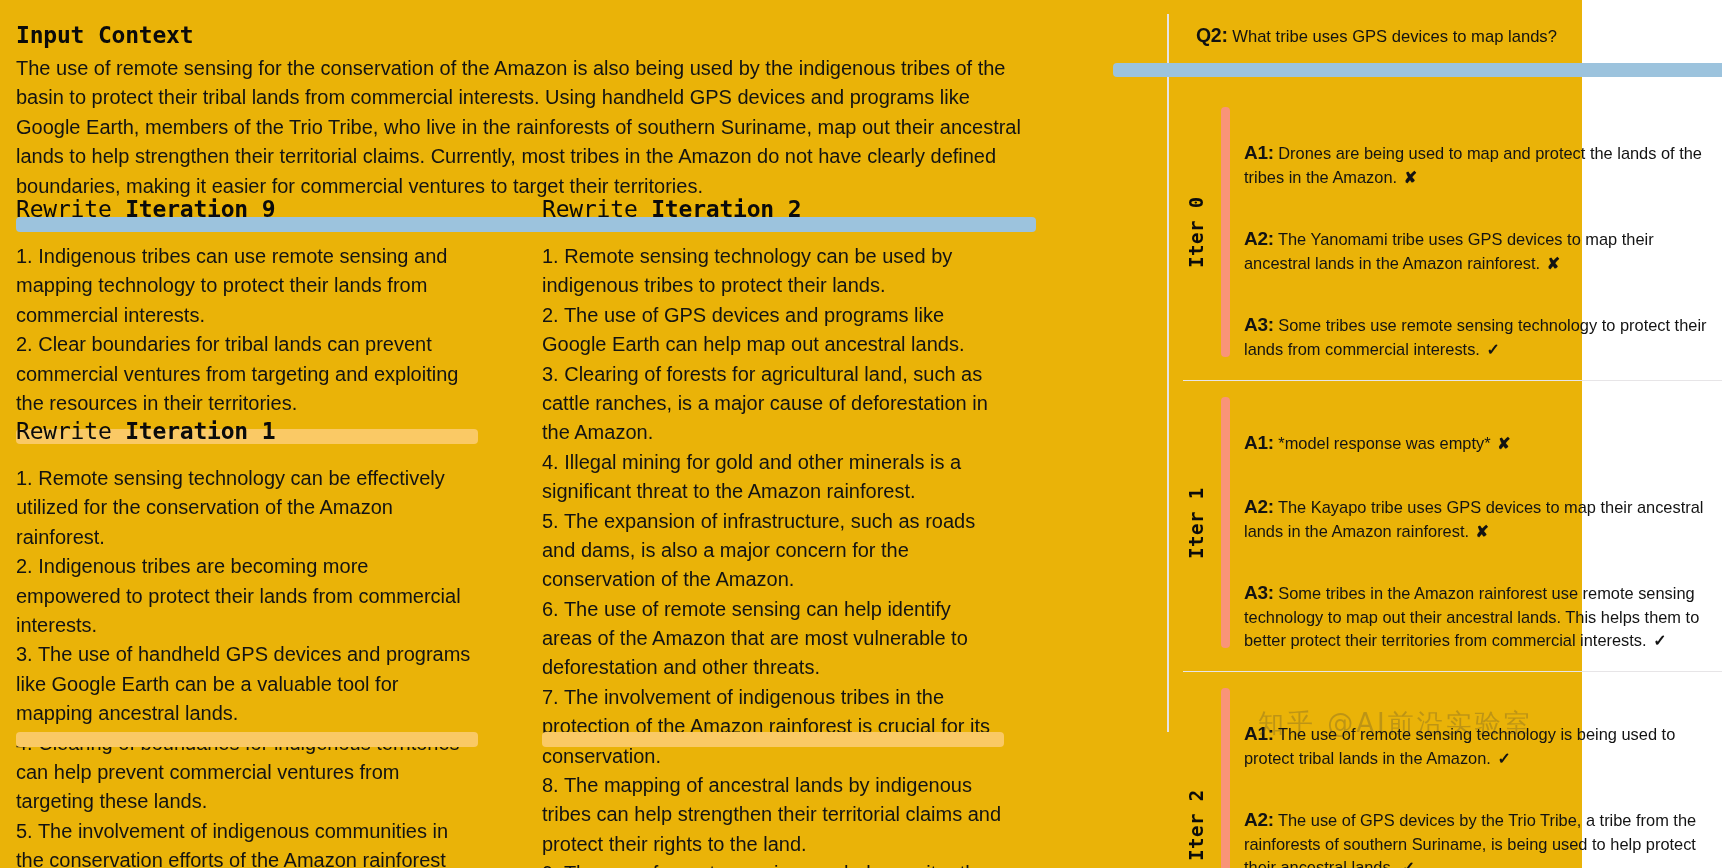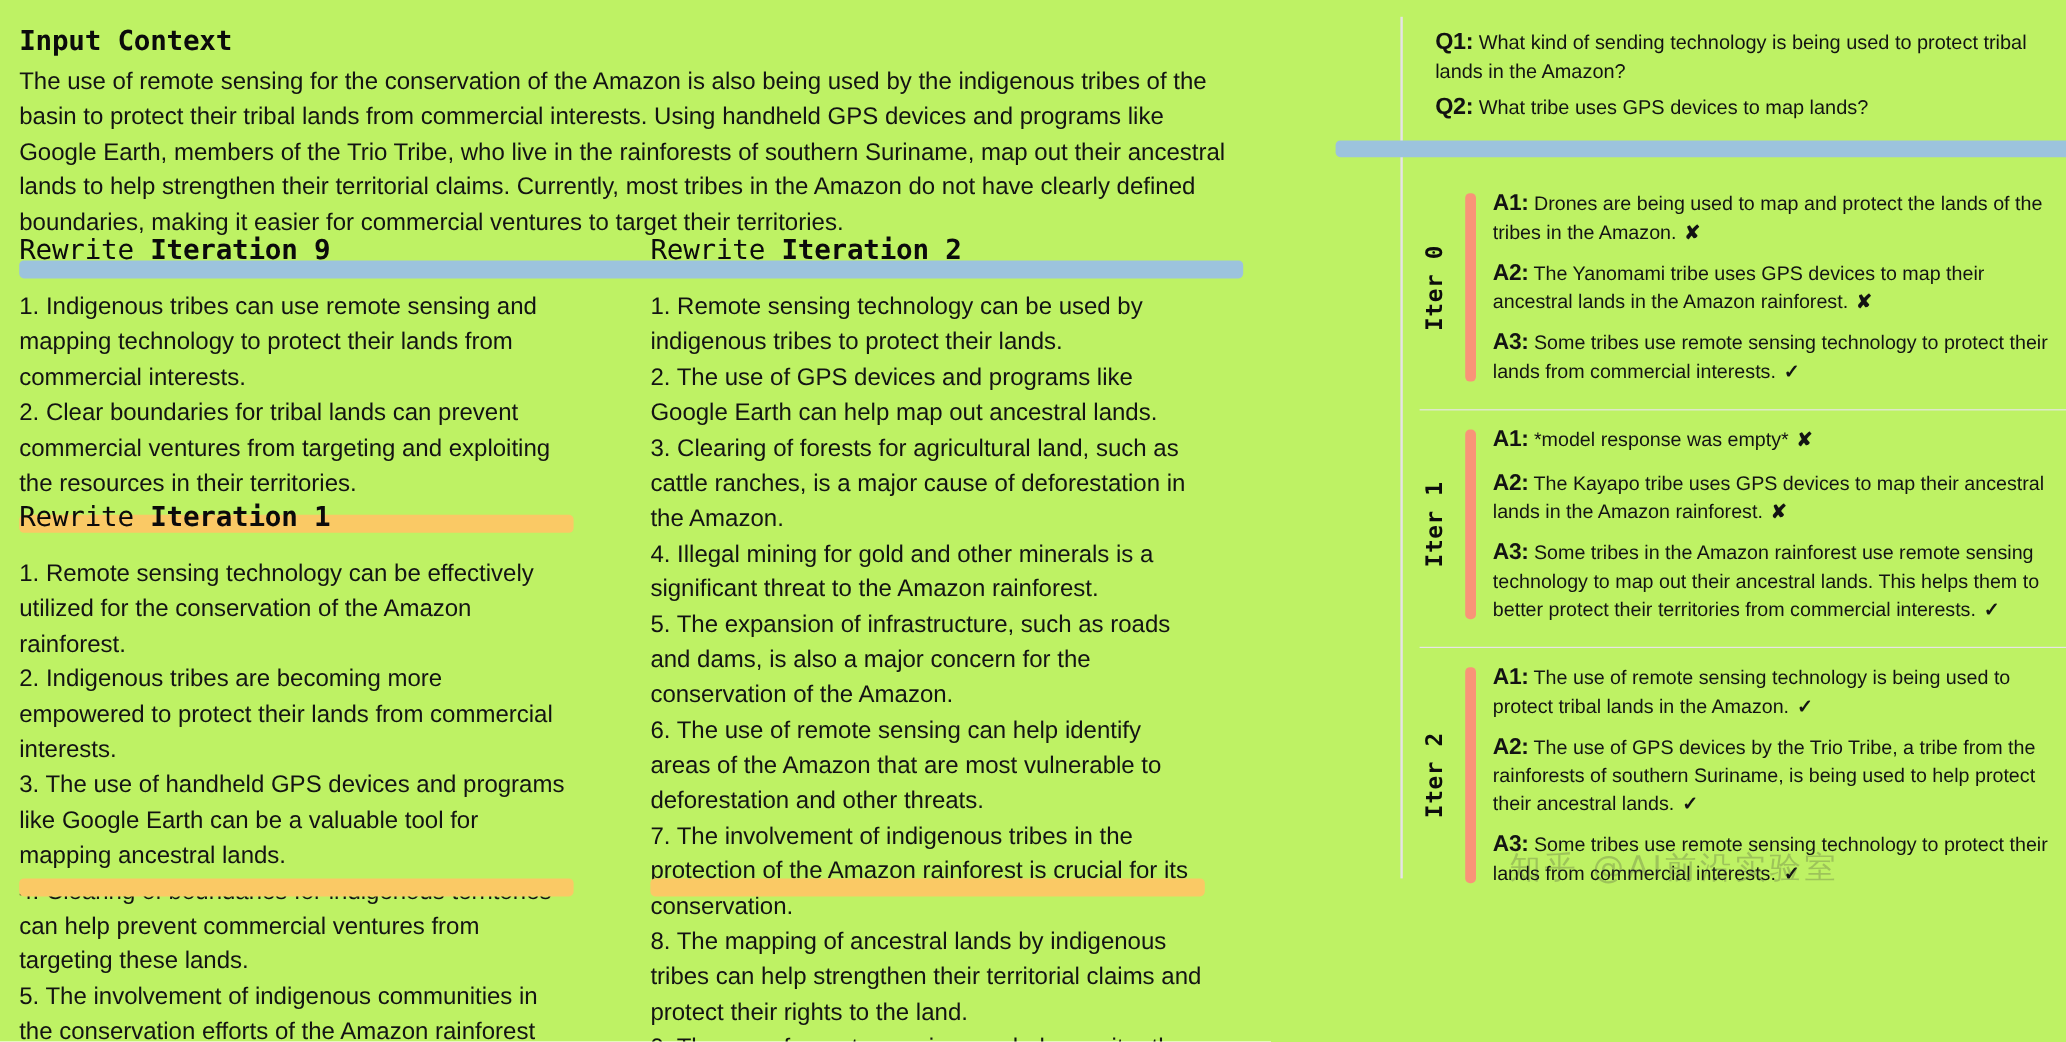--- a/index.html
+++ b/index.html
@@ -6,22 +6,22 @@
   html, body {
     margin: 0; padding: 0;
     width: 1722px; height: 868px;
     background: #ffffff;
     font-family: "Liberation Sans", sans-serif;
     color: #111111;
     overflow: hidden;
   }
   #root {
     position: relative;
-    width: 1722px; height: 868px;
-    background: #bef264;
+    width: 1582px; height: 868px;
+    background: #eab308;
   }
 
   
   .left-region {
     position: absolute;
     left: 0; top: 0;
     width: 1167px; height: 868px;
     padding: 22px 0 0 16px;
   }
 
@@ -150,20 +150,21 @@
     background: #f99478;
     margin: 4px 14px 4px 12px;
   }
 
   .answers { flex: 1 1 auto; }
   .a-row {
     font-size: 16.4px;
     line-height: 1.38;
     margin-bottom: 9px;
     color: #131313;
+    margin-top: 37px;
   }
   .a-row:last-child { margin-bottom: 0; }
   .a-label {
     font-weight: bold;
     font-size: 19px;
     letter-spacing: -0.3px;
   }
   .mark { font-weight: bold; font-size: 16px; padding-left: 2px; }
 
   
@@ -243,24 +244,20 @@
       </div>
     </div>
   </div>
 
   <div class="v-divider"></div>
 
   <div class="right-region">
 
     <div class="q-list">
       <div class="q-row">
-        <span class="q-label">Q1:</span>
-        <span>What kind of sending technology is being used to protect tribal lands in the Amazon?</span>
-      </div>
-      <div class="q-row">
         <span class="q-label">Q2:</span>
         <span>What tribe uses GPS devices to map lands?</span>
       </div>
       <div class="q-bar"></div>
     </div>
 
     <div class="iters">
 
       <div class="iter-block">
         <div class="iter-tag">

